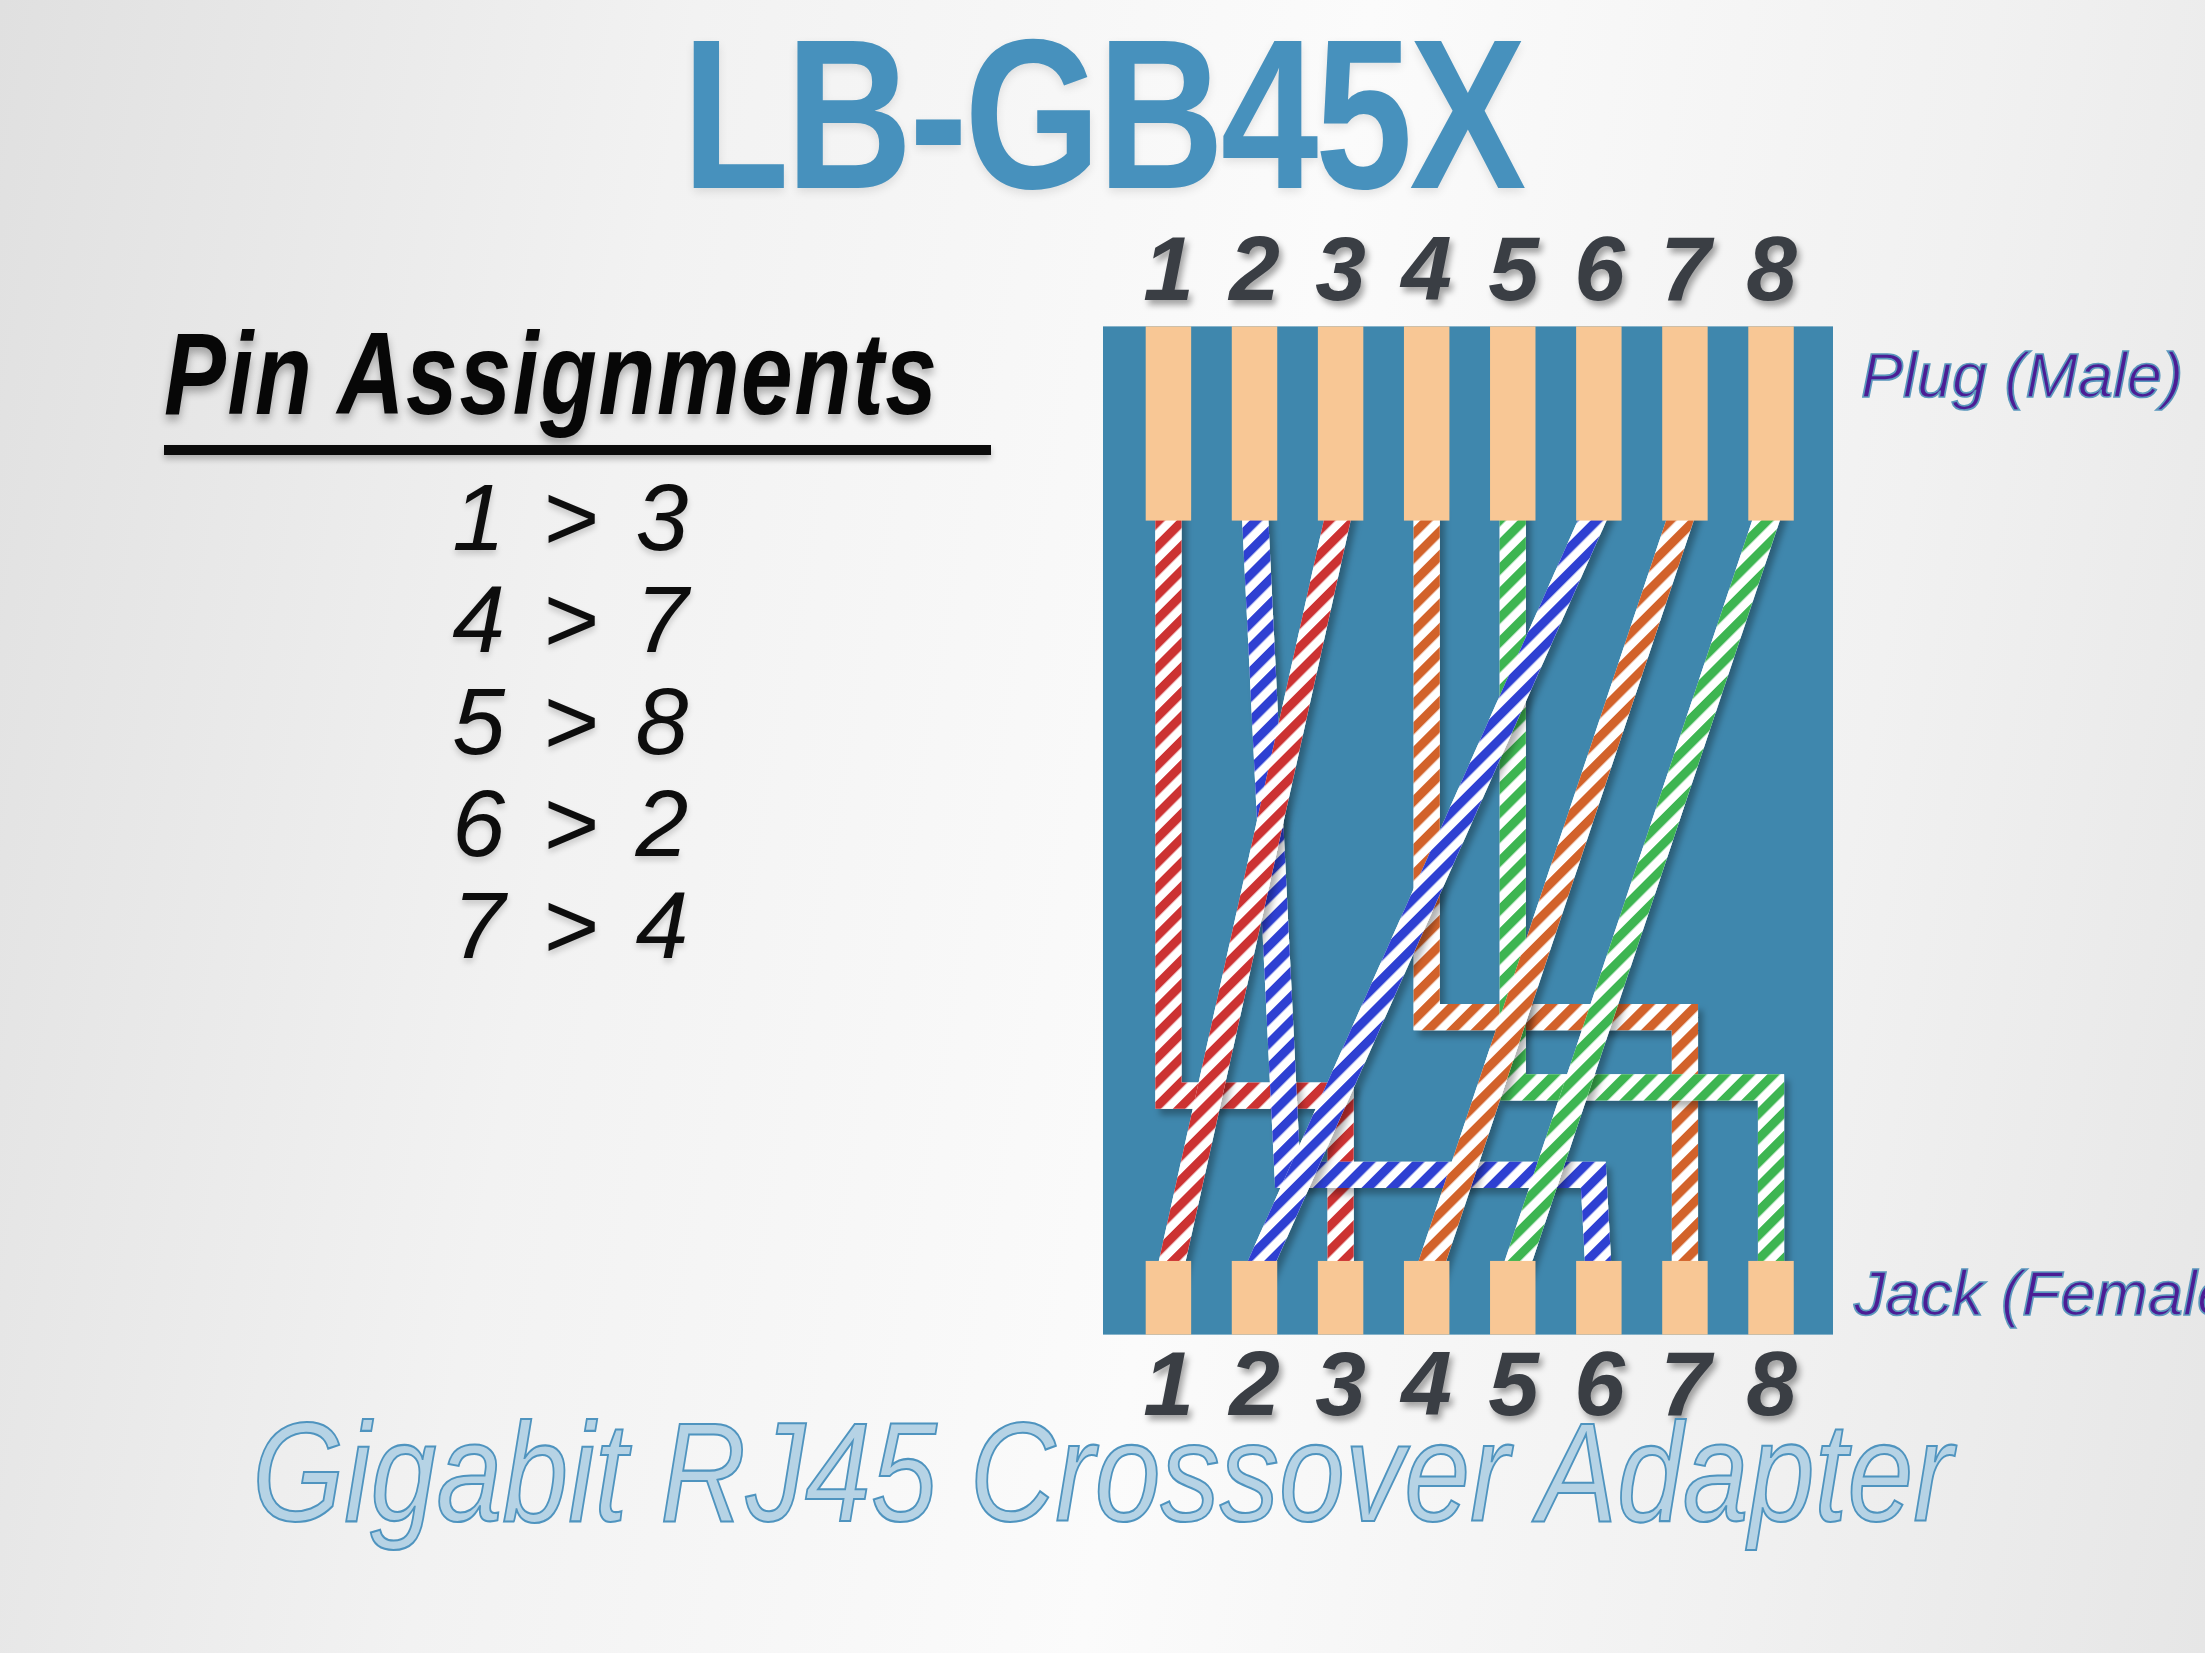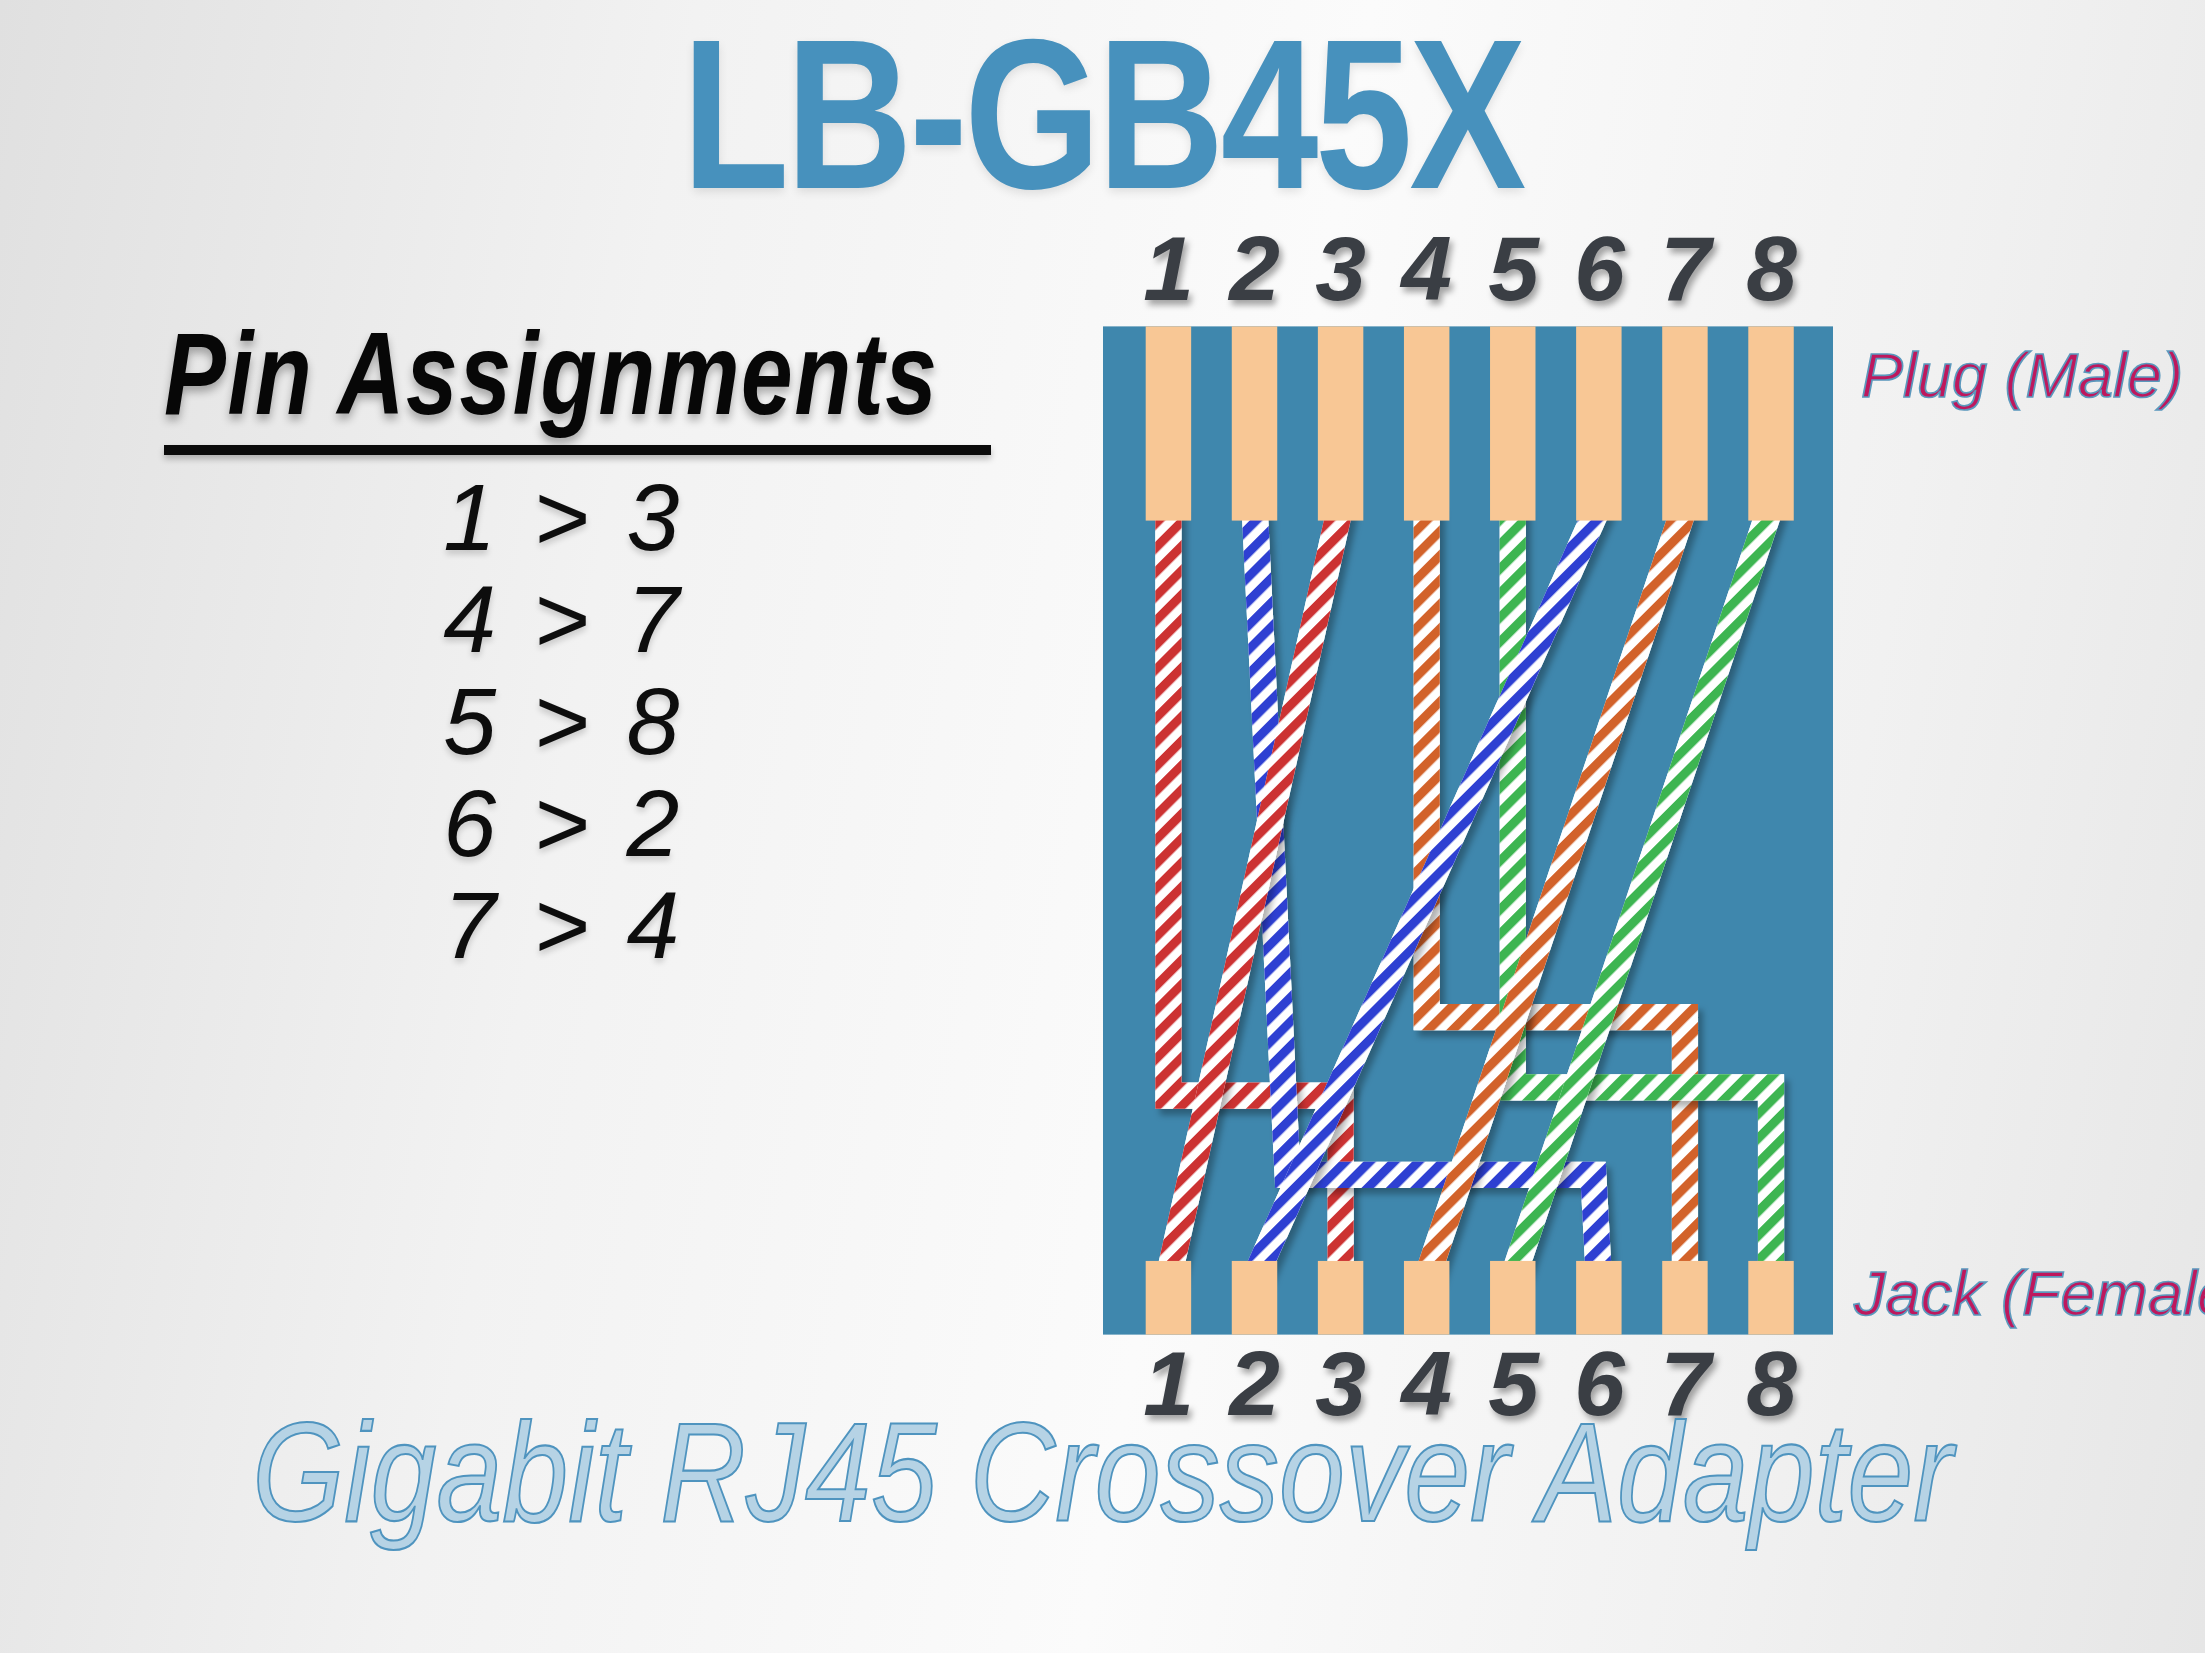--- a/index.html
+++ b/index.html
@@ -17,39 +17,39 @@
   .pa-heading{
     position:absolute;left:164px;top:316px;
     font-weight:bold;font-style:italic;font-size:116px;line-height:1;color:#070707;
     transform:scaleX(0.80);transform-origin:0 0;letter-spacing:2.1px;white-space:nowrap;
     text-shadow:0 6.2px 9.6px rgba(0,0,0,0.30);
   }
   .pa-underline{
     position:absolute;left:164px;top:445px;width:827px;height:9.6px;background:#0b0b0b;
     box-shadow:0 4.1px 6.9px rgba(0,0,0,0.25);
   }
-  .pa-list{position:absolute;left:302px;top:466px;width:524px;}
+  .pa-list{position:absolute;left:311px;top:466px;width:524px;}
   .pa-row{
     height:102px;line-height:102px;text-align:center;
     font-style:italic;font-size:95px;color:#0d0d0d;letter-spacing:5.5px;
     text-shadow:0 4.1px 6.9px rgba(0,0,0,0.18);white-space:nowrap;
   }
   .panel{position:absolute;left:1103px;top:326px;width:730px;height:1009px;}
   .panel svg{display:block;}
   .num-row{position:absolute;left:1103px;width:730px;height:96px;}
   .num-row.top{top:221px;}
   .num-row.bottom{top:1336px;}
   .num{
     position:absolute;width:91px;text-align:center;
     font-weight:bold;font-style:italic;font-size:91px;line-height:96px;color:#3a3e44;
     text-shadow:3.4px 4.8px 6.9px rgba(0,0,0,0.35);
   }
   .side-label{
     position:absolute;font-style:italic;font-size:63px;line-height:1.15;
-    color:#be185d;-webkit-text-stroke:1.7px #5b98bd;white-space:nowrap;
+    color:#4c1d95;-webkit-text-stroke:1.7px #5b98bd;white-space:nowrap;
   }
   .side-label.plug{left:1861px;top:339px;}
   .side-label.jack{left:1854px;top:1257px;}
   .footer{
     position:absolute;left:0;top:1398px;width:2205px;text-align:center;
     font-style:italic;font-size:141px;line-height:1.05;
     color:#b6d3e5;-webkit-text-stroke:2.1px #4f94bf;
     transform:scaleX(0.84);transform-origin:50% 0;white-space:nowrap;
   }
 </style>

